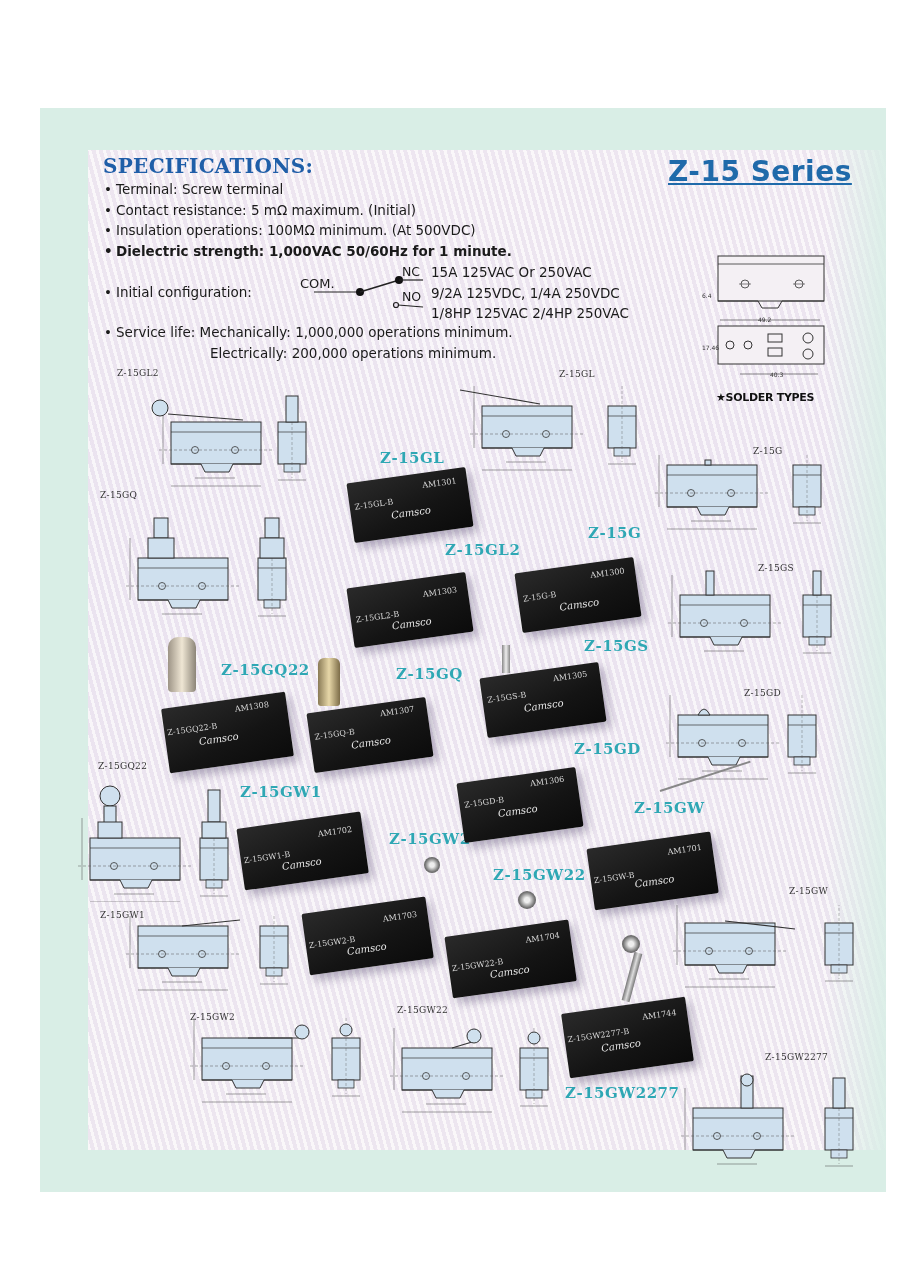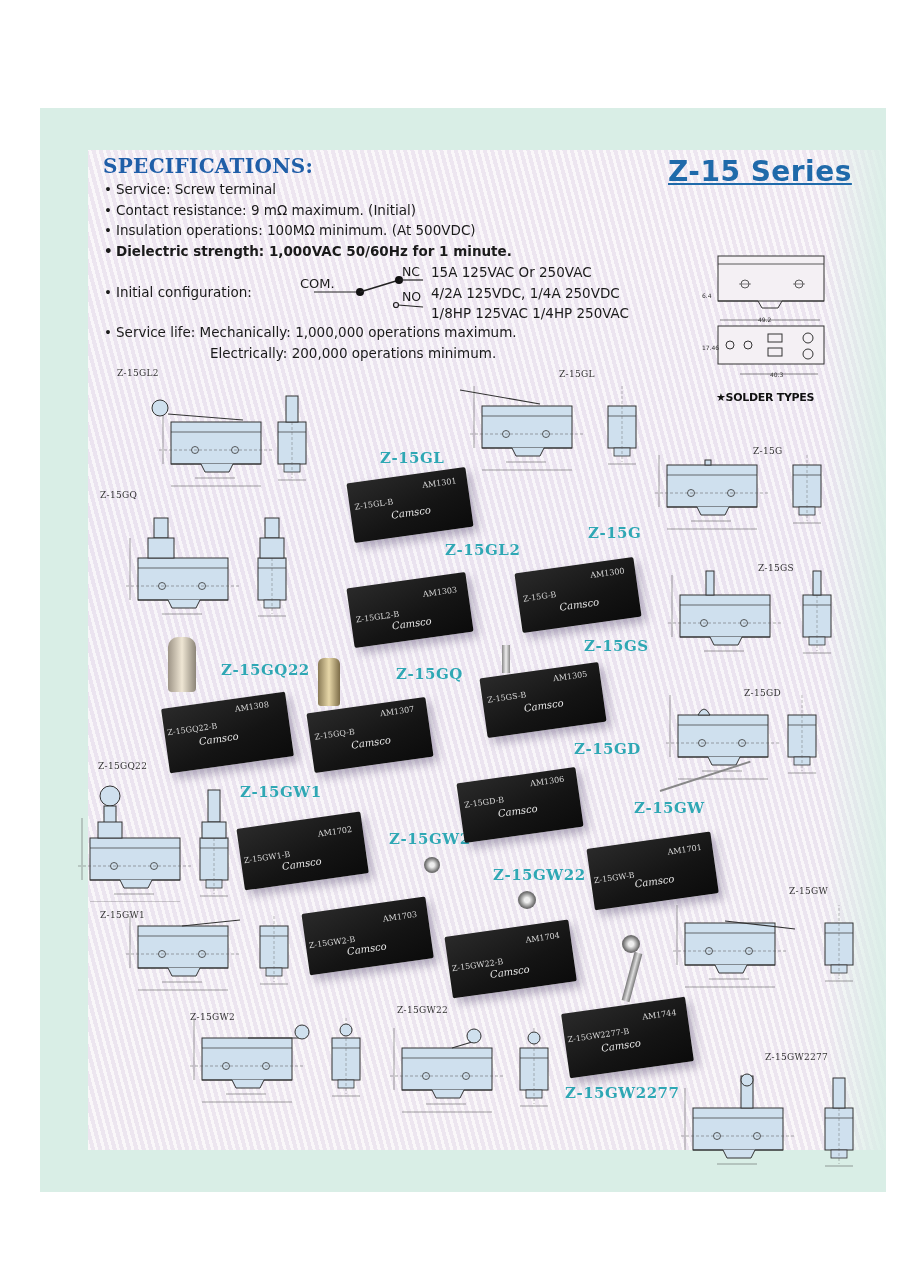--- a/index.html
+++ b/index.html
@@ -64,44 +64,44 @@
   </style>
 </head>
 <body>
 
 <div class="frame"></div>
 <div class="panel"></div>
 
 <div class="spec-title">SPECIFICATIONS:</div>
 <div class="series-title">Z-15 Series</div>
 
-<div class="spec-line" style="top:181px;"><span class="bullet">•</span><span>Service: Screw terminal</span></div>
-<div class="spec-line" style="top:202px;"><span class="bullet">•</span><span>Contact resistance: 9 mΩ maximum. (Initial)</span></div>
+<div class="spec-line" style="top:181px;"><span class="bullet">•</span><span>Terminal: Screw terminal</span></div>
+<div class="spec-line" style="top:202px;"><span class="bullet">•</span><span>Contact resistance: 5 mΩ maximum. (Initial)</span></div>
 <div class="spec-line" style="top:222px;"><span class="bullet">•</span><span>Insulation operations: 100MΩ minimum. (At 500VDC)</span></div>
 <div class="spec-line" style="top:243px;font-weight:bold;"><span class="bullet">•</span><span>Dielectric strength: 1,000VAC 50/60Hz for 1 minute.</span></div>
 <div class="spec-line" style="top:284px;"><span class="bullet">•</span><span>Initial configuration:</span></div>
-<div class="spec-line" style="top:324px;"><span class="bullet">•</span><span>Service life: Mechanically: 1,000,000 operations maximum.</span></div>
+<div class="spec-line" style="top:324px;"><span class="bullet">•</span><span>Service life: Mechanically: 1,000,000 operations minimum.</span></div>
 <div class="spec-line" style="top:345px; left:210px;"><span>Electrically: 200,000 operations minimum.</span></div>
 
 <svg class="contact-diagram" viewBox="0 0 125 50">
   <text x="2" y="22" font-size="13" font-family="DejaVu Sans, sans-serif" fill="#1a1a1a">COM.</text>
   <line x1="16" y1="26" x2="62" y2="26" stroke="#222" stroke-width="1.2"></line>
   <circle cx="62" cy="26" r="4" fill="#111"></circle>
   <line x1="62" y1="26" x2="98" y2="15" stroke="#222" stroke-width="1.6"></line>
   <circle cx="101" cy="14" r="4" fill="#111"></circle>
   <text x="104" y="10" font-size="12.5" font-family="DejaVu Sans, sans-serif" fill="#1a1a1a">NC</text>
   <line x1="101" y1="14" x2="125" y2="14" stroke="#222" stroke-width="1.2"></line>
   <circle cx="98" cy="39" r="2.5" fill="none" stroke="#222" stroke-width="1.2"></circle>
   <text x="104" y="35" font-size="12.5" font-family="DejaVu Sans, sans-serif" fill="#1a1a1a">NO</text>
   <line x1="100" y1="39" x2="125" y2="41" stroke="#222" stroke-width="1.2"></line>
 </svg>
 
 <div class="rating" style="top:264px;">15A 125VAC Or 250VAC</div>
-<div class="rating" style="top:285px;">4/2A 125VDC, 1/4A 250VDC</div>
-<div class="rating" style="top:305px;">1/8HP 125VAC 1/4HP 250VAC</div>
+<div class="rating" style="top:285px;">9/2A 125VDC, 1/4A 250VDC</div>
+<div class="rating" style="top:305px;">1/8HP 125VAC 2/4HP 250VAC</div>
 
 <svg class="solder-diagram" viewBox="0 0 130 135">
   <rect x="18" y="6" width="106" height="45" fill="#f4f0f4" stroke="#333" stroke-width="1"></rect>
   <line x1="18" y1="14" x2="124" y2="14" stroke="#333" stroke-width="0.8"></line>
   <path d="M18 51 L58 51 L62 58 L78 58 L82 51 L124 51" fill="none" stroke="#333" stroke-width="1"></path>
   <circle cx="45" cy="34" r="4" fill="none" stroke="#333" stroke-width="0.8"></circle>
   <line x1="39" y1="34" x2="51" y2="34" stroke="#333" stroke-width="0.6"></line>
   <circle cx="99" cy="34" r="4" fill="none" stroke="#333" stroke-width="0.8"></circle>
   <line x1="93" y1="34" x2="105" y2="34" stroke="#333" stroke-width="0.6"></line>
   <text x="2" y="48" font-size="6" fill="#333">6.4</text>

